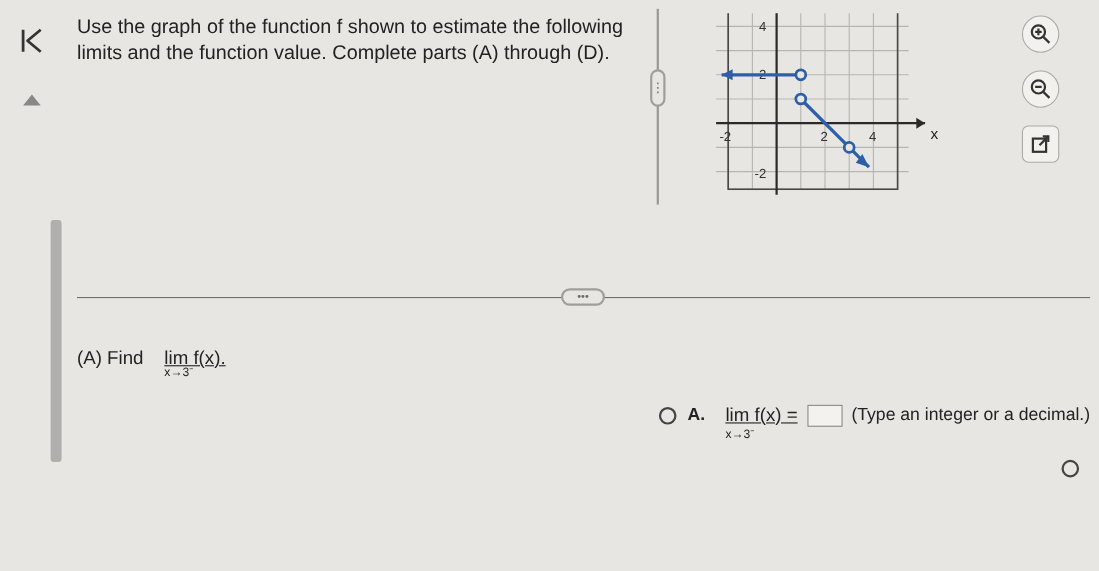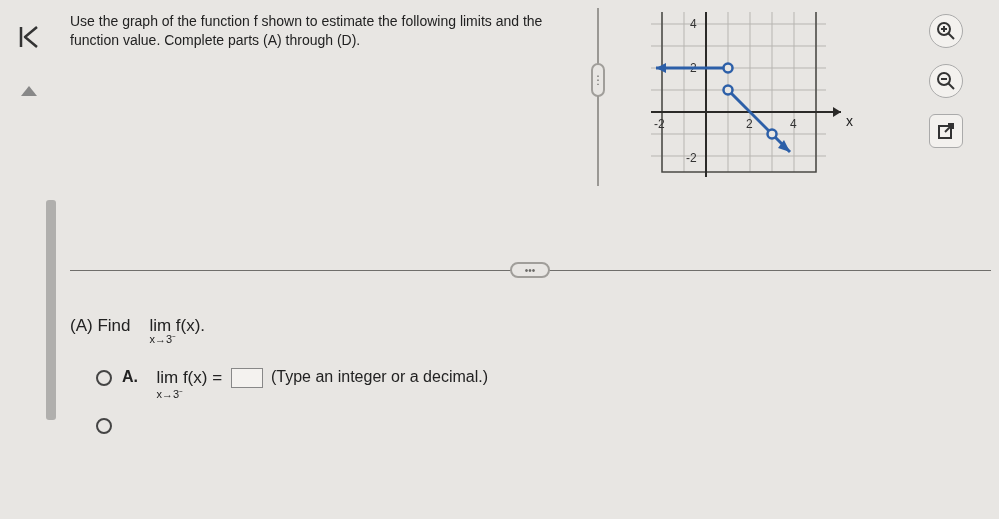--- a/index.html
+++ b/index.html
@@ -52,21 +52,21 @@
     .main {
       position: absolute;
       left: 70px; top: 12px; right: 8px; bottom: 8px;
     }
     .top-row {
       display: flex;
       align-items: flex-start;
     }
     .question-text {
       flex: 0 0 520px;
-      font-size: 14px;
+      font-size: 18px;
       line-height: 1.35;
       padding-right: 8px;
     }
     .divider-vert {
       width: 16px;
       display: flex;
       flex-direction: column;
       align-items: center;
       margin-top: -4px;
     }
@@ -125,36 +125,38 @@
     .part-a {
       margin-top: 34px;
       font-size: 17px;
       line-height: 1.4;
     }
     .limit-sub {
       display: inline-block;
       vertical-align: top;
       font-size: 17px;
       position: relative;
+      text-decoration: underline;
     }
     .limit-sub .sub {
       position: absolute;
       left: 0; top: 18px;
       font-size: 11px;
       white-space: nowrap;
     }
     .choices {
       margin-top: 30px;
       padding-left: 26px;
     }
     .choice-row {
       display: flex;
       align-items: flex-start;
       margin-bottom: 28px;
       position: relative;
+      justify-content: flex-end;
     }
     .radio {
       width: 16px; height: 16px;
       border: 2px solid #444;
       border-radius: 50%;
       margin-right: 10px;
       margin-top: 2px;
       flex: none;
       cursor: pointer;
     }

